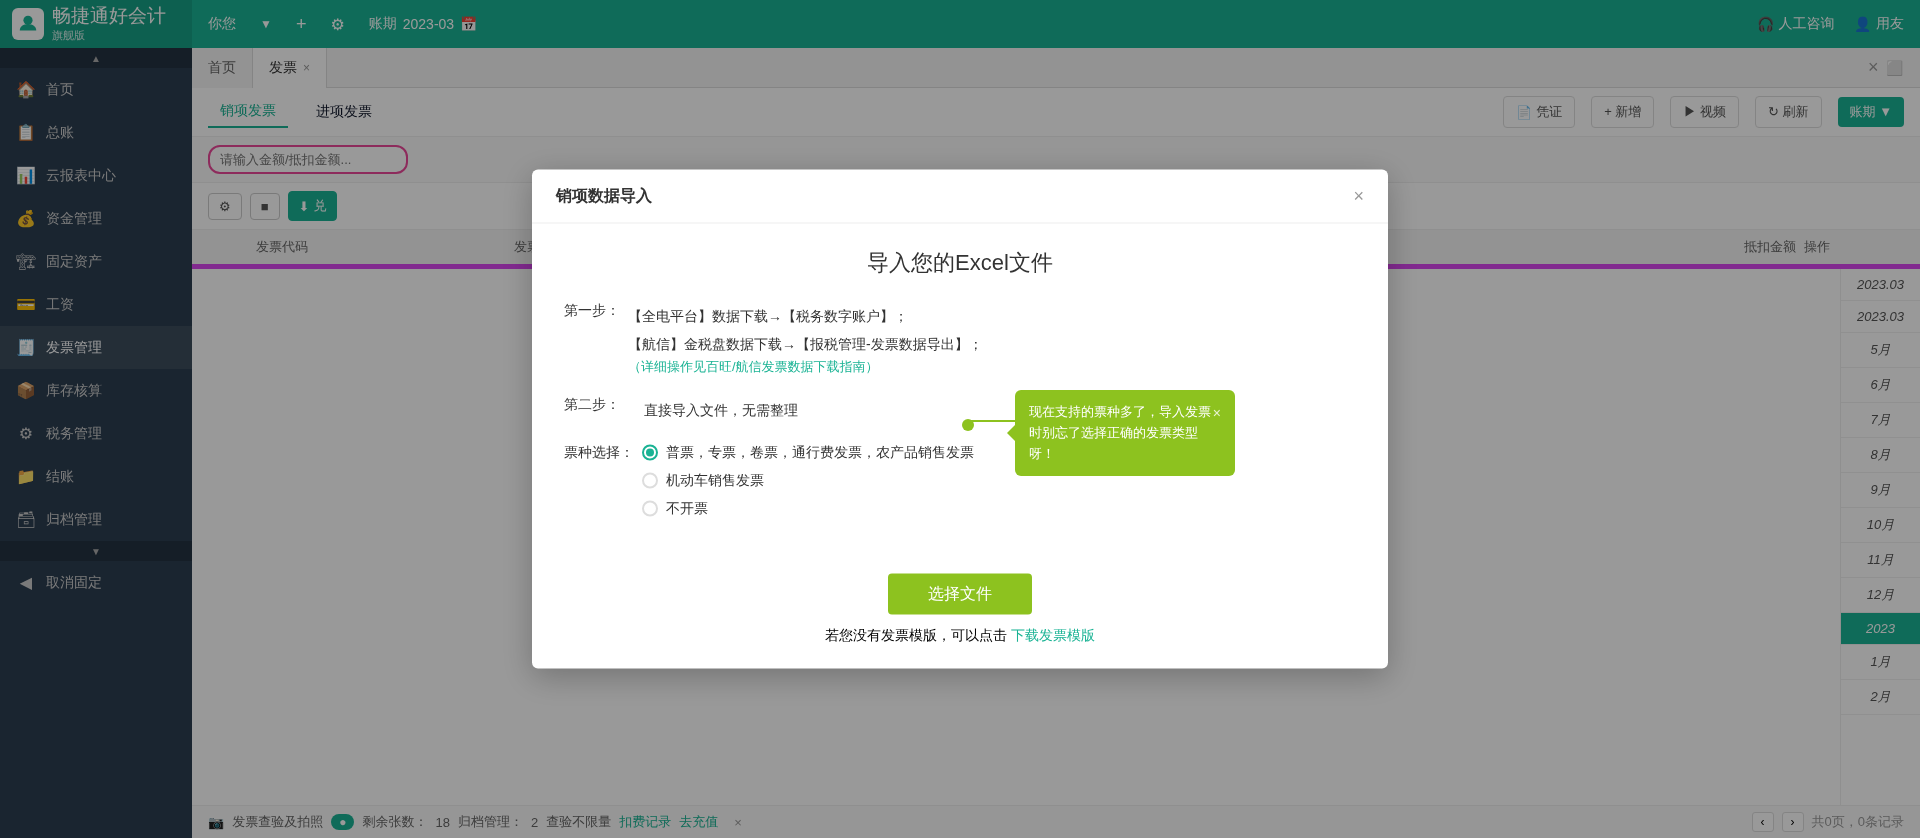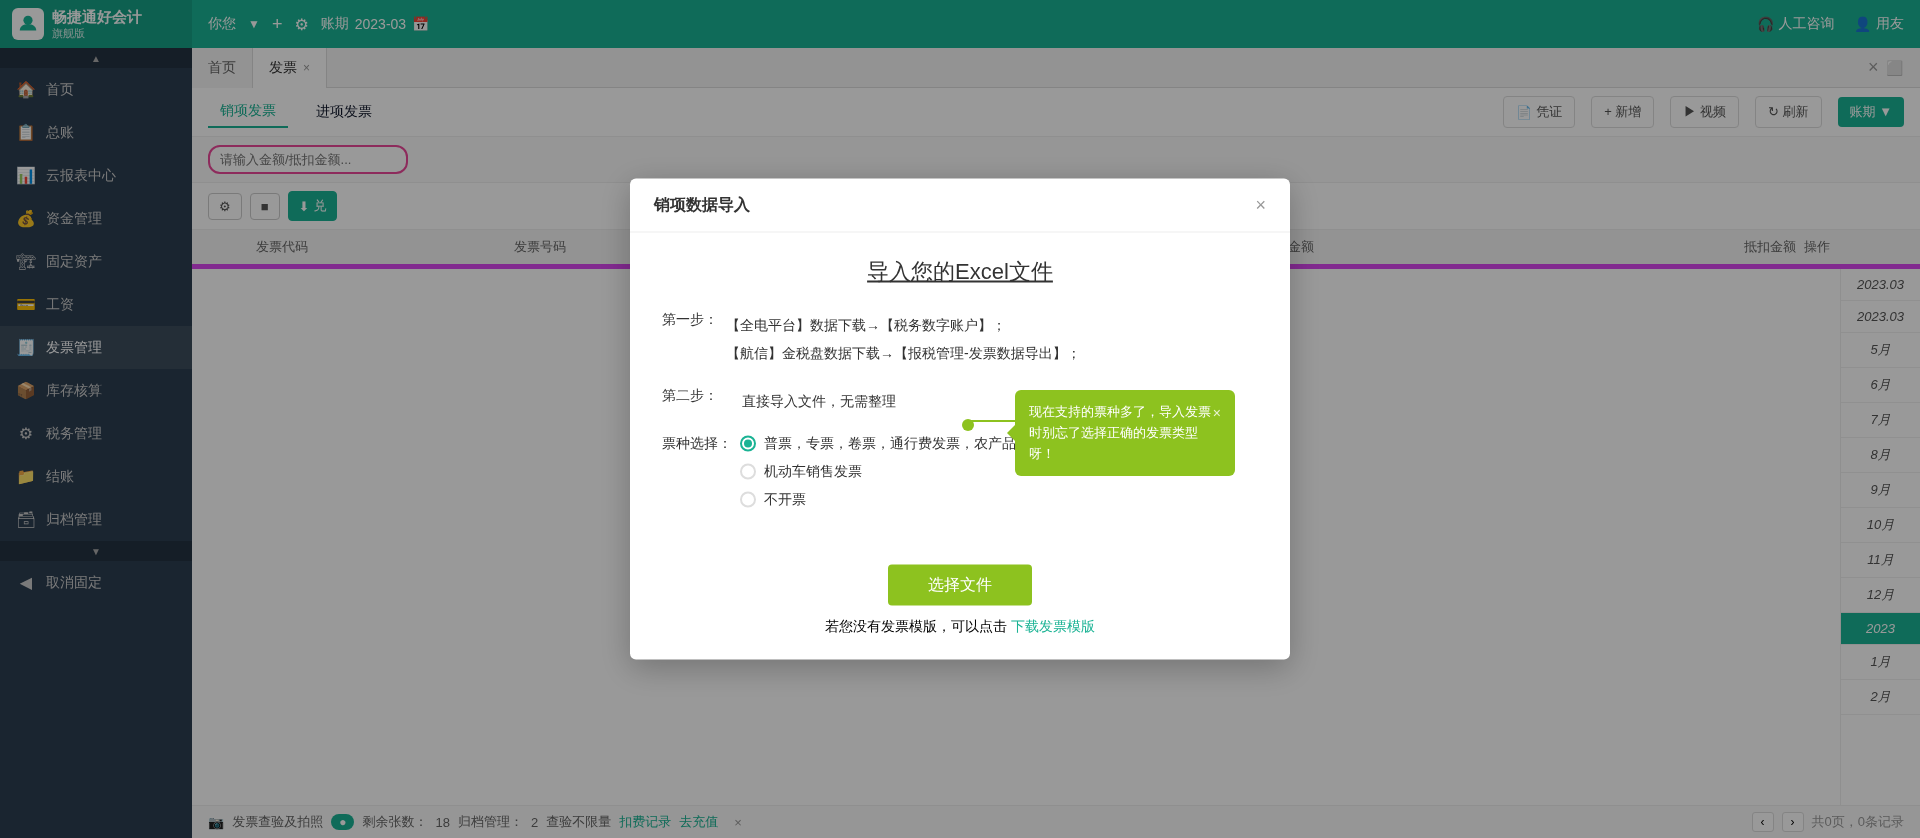--- a/index.html
+++ b/index.html
@@ -9,23 +9,23 @@
     .topbar {
       position: fixed; top: 0; left: 0; right: 0; height: 48px;
       background: #1ab394; display: flex; align-items: center; z-index: 100;
     }
     .topbar-logo {
       width: 192px; height: 48px; background: #17a085;
       display: flex; align-items: center; padding: 0 12px; gap: 8px; flex-shrink: 0;
     }
     .logo-icon { width: 32px; height: 32px; background: white; border-radius: 6px; display: flex; align-items: center; justify-content: center; }
     .logo-icon svg { width: 22px; height: 22px; }
-    .logo-text { color: white; font-size: 15px; font-weight: bold; line-height: 1.2; }
+    .logo-text { color: white; font-size: 19px; font-weight: normal; line-height: 1.2; }
     .logo-sub { color: rgba(255,255,255,0.8); font-size: 11px; }
-    .topbar-content { flex: 1; display: flex; align-items: center; padding: 0 16px; gap: 12px; }
+    .topbar-content { flex: 1; display: flex; align-items: center; padding: 0 16px; gap: 24px; }
     .topbar-account { color: white; font-size: 14px; }
     .topbar-arrow { color: white; font-size: 12px; cursor: pointer; }
     .topbar-plus { color: white; font-size: 18px; cursor: pointer; }
     .topbar-gear { color: white; font-size: 16px; cursor: pointer; }
     .topbar-period { color: white; font-size: 14px; display: flex; align-items: center; gap: 6px; }
     .topbar-right { display: flex; align-items: center; gap: 20px; margin-right: 16px; }
     .topbar-service { color: white; font-size: 14px; display: flex; align-items: center; gap: 4px; cursor: pointer; }
     .topbar-user { color: white; font-size: 14px; display: flex; align-items: center; gap: 4px; cursor: pointer; }
 
     
@@ -135,31 +135,31 @@
 
     
     .overlay {
       position: fixed; top: 0; left: 0; right: 0; bottom: 0;
       background: rgba(0,0,0,0.4); z-index: 200;
     }
 
     
     .modal {
       position: fixed; top: 50%; left: 50%; transform: translate(-50%, -50%);
-      background: white; border-radius: 6px; width: 660px; z-index: 300;
+      background: white; border-radius: 6px; width: 856px; z-index: 300;
       box-shadow: 0 8px 32px rgba(0,0,0,0.25);
     }
     .modal-header {
       display: flex; align-items: center; justify-content: space-between;
       padding: 16px 24px; border-bottom: 1px solid #eee;
     }
     .modal-title { font-size: 16px; font-weight: 600; color: #333; }
     .modal-close { cursor: pointer; font-size: 18px; color: #999; }
     .modal-body { padding: 24px 32px; }
-    .modal-main-title { text-align: center; font-size: 22px; font-weight: 500; color: #333; margin-bottom: 24px; text-decoration: underline; }
+    .modal-main-title { text-align: center; font-size: 22px; font-weight: 500; color: #333; margin-bottom: 24px; }
     .step { margin-bottom: 20px; }
     .step-label { font-size: 14px; color: #333; font-weight: 500; }
     .step-line { font-size: 14px; color: #333; line-height: 2; }
     .step-link { color: #1ab394; cursor: pointer; text-decoration: none; font-size: 13px; }
     .radio-item { display: flex; align-items: center; gap: 8px; font-size: 14px; color: #333; cursor: pointer; }
     .radio-circle {
       width: 16px; height: 16px; border-radius: 50%; border: 2px solid #ddd;
       display: flex; align-items: center; justify-content: center; flex-shrink: 0;
     }
     .radio-circle.checked { border-color: #1ab394; }
@@ -410,20 +410,23 @@
   </div>
   <div class="modal-body">
     <div class="modal-main-title">导入您的Excel文件</div>
 
     <div class="step">
       <div style="display:flex; gap:0;">
         <span class="step-label">第一步：</span>
         <div style="padding-left:8px;">
           <div class="step-line">【全电平台】数据下载→【税务数字账户】；</div>
           <div class="step-line">【航信】金税盘数据下载→【报税管理-发票数据导出】；</div>
+          <div>
+            <a class="step-link">（详细操作见百旺/航信发票数据下载指南）</a>
+          </div>
         </div>
       </div>
     </div>
 
     <div class="step" style="display:flex; gap:16px;margin-top:12px;">
       <span class="step-label">第二步：</span>
       <span style="padding-left:8px;" class="step-line">直接导入文件，无需整理</span>
     </div>
 
     <div style="display:flex; gap:0; margin-bottom:16px;">

